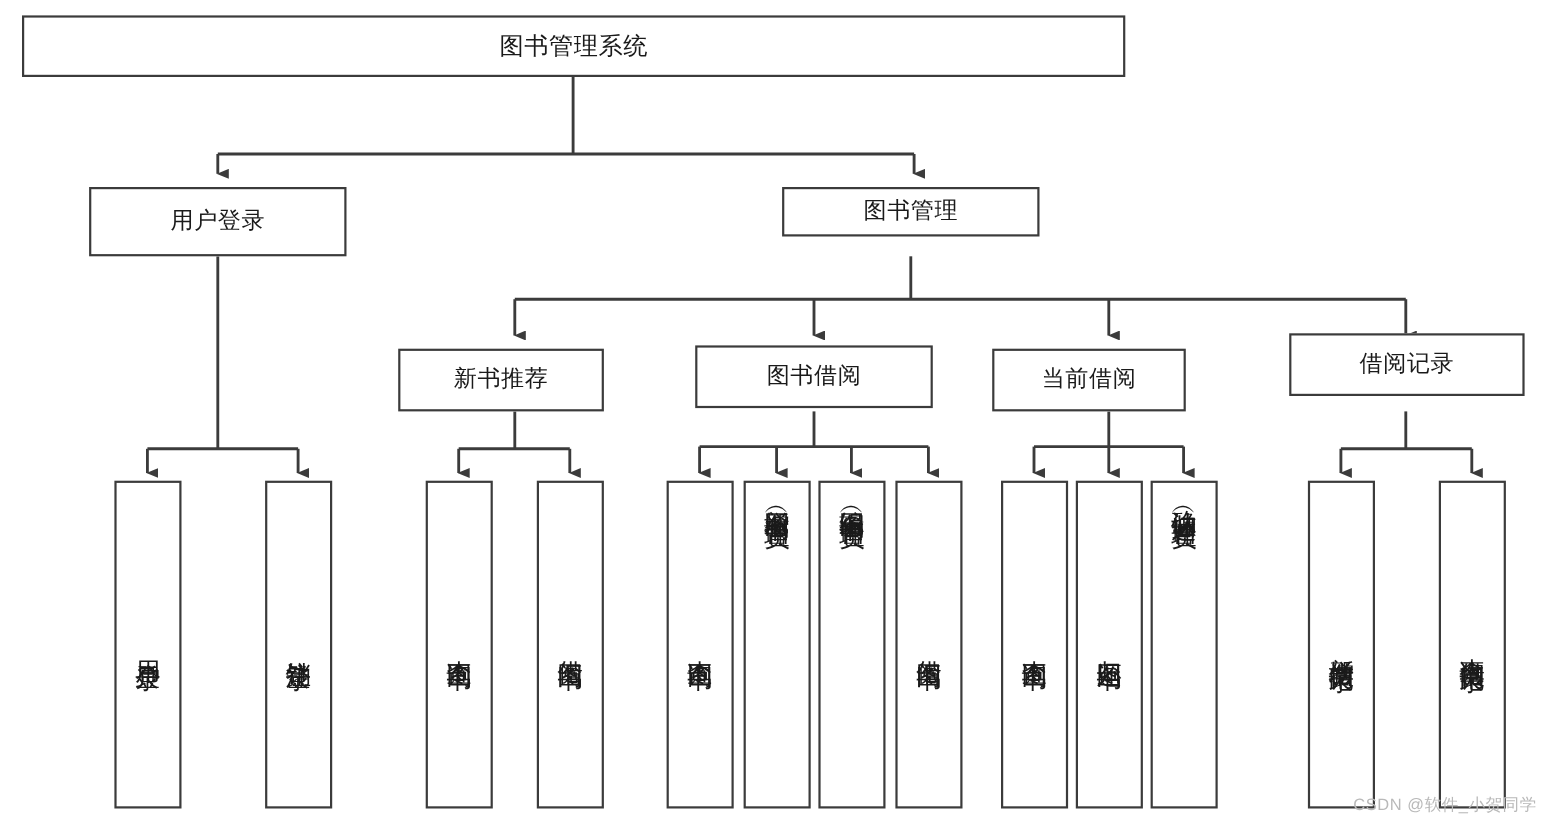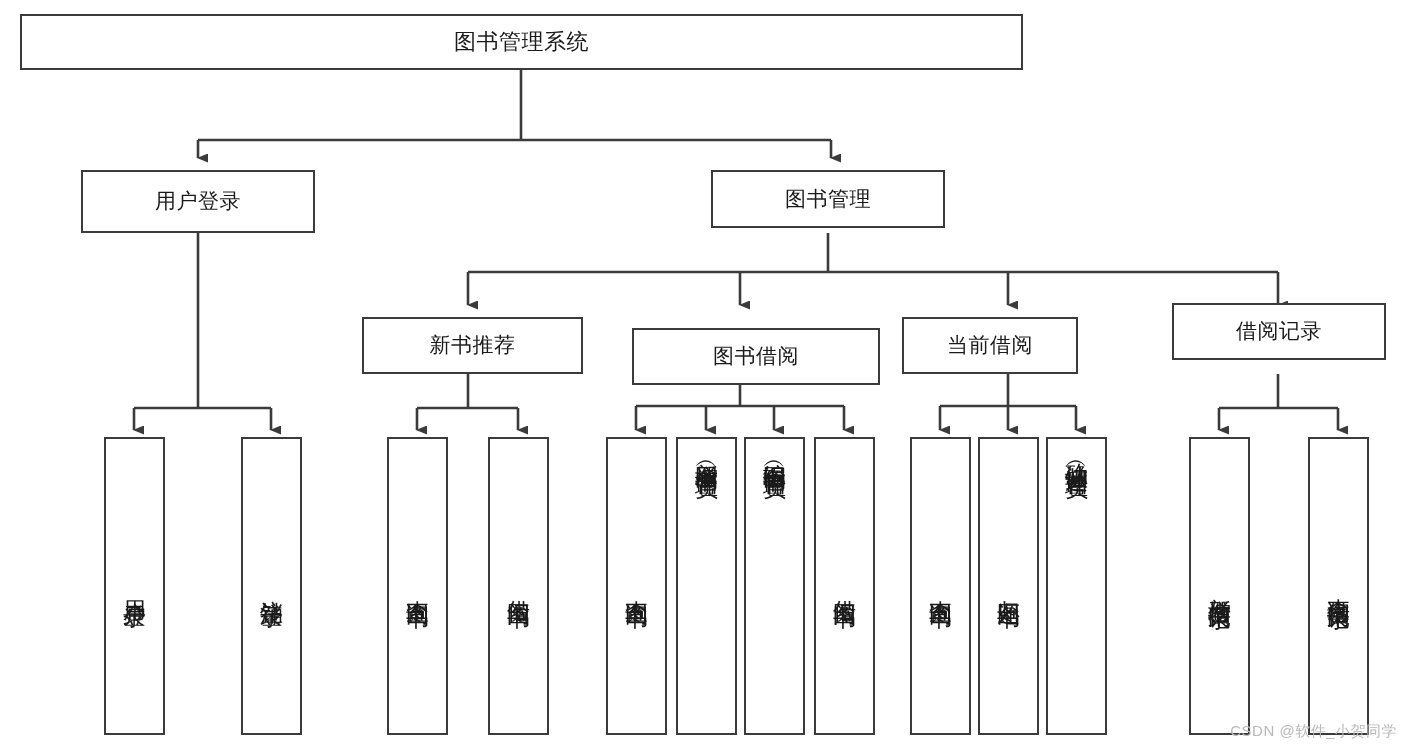--- a/index.html
+++ b/index.html
@@ -126,28 +126,28 @@
     </g>
   </svg>
 
   <div class="node root" style="left:20px; top:14px; width:1003px; height:56px;">
     <span class="lbl">图书管理系统</span>
   </div>
 
   <div class="node" style="left:81px; top:170px; width:234px; height:63px;">
     <span class="lbl">用户登录</span>
   </div>
-  <div class="node" style="left:711px; top:170px; width:234px; height:58px;">
+  <div class="node" style="left:711px; top:170px; width:234px; height:45px;">
     <span class="lbl">图书管理</span>
   </div>
 
-  <div class="node" style="left:362px; top:317px; width:221px; height:57px;">
+  <div class="node" style="left:362px; top:317px; width:187px; height:57px;">
     <span class="lbl">新书推荐</span>
   </div>
-  <div class="node" style="left:632px; top:328px; width:248px; height:57px;">
+  <div class="node" style="left:632px; top:314px; width:216px; height:57px;">
     <span class="lbl">图书借阅</span>
   </div>
   <div class="node" style="left:902px; top:317px; width:176px; height:57px;">
     <span class="lbl">当前借阅</span>
   </div>
   <div class="node" style="left:1172px; top:303px; width:214px; height:57px;">
     <span class="lbl">借阅记录</span>
   </div>
 
   <div class="node vert mid" style="left:104px; top:437px; width:61px; height:298px;">

